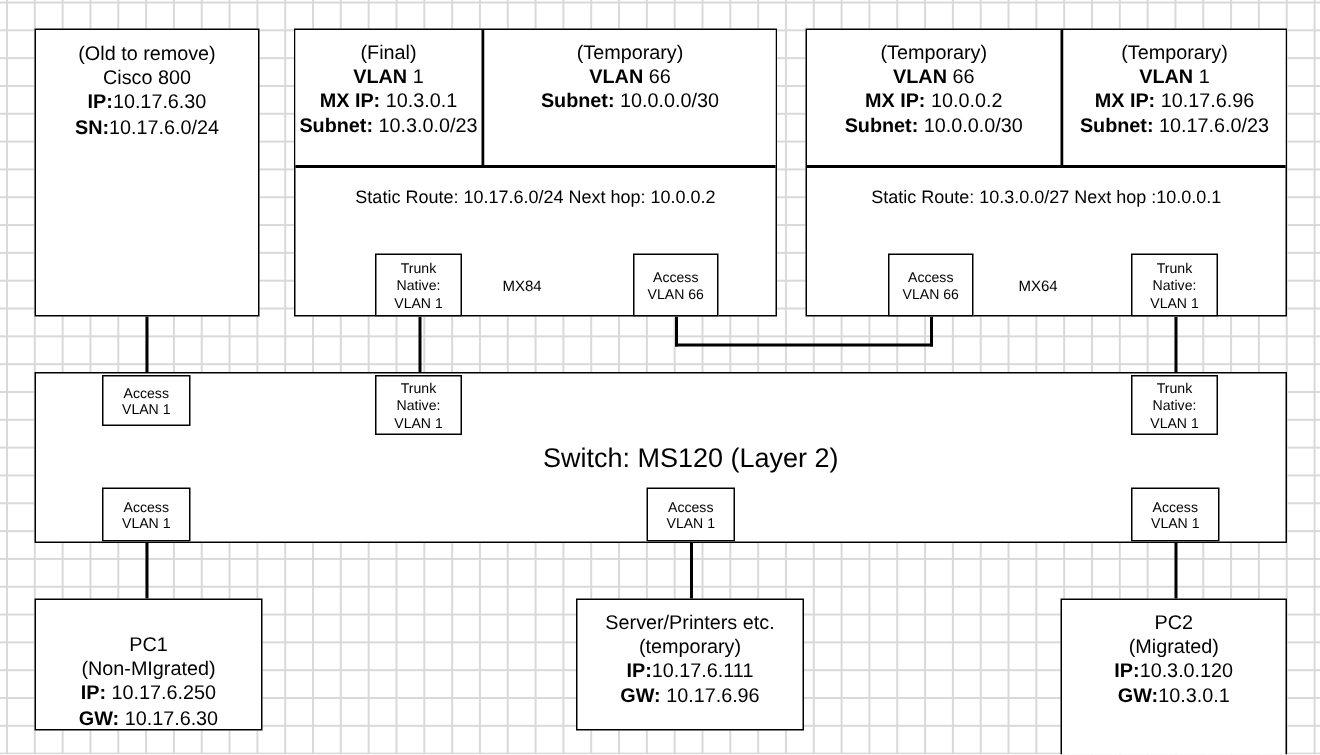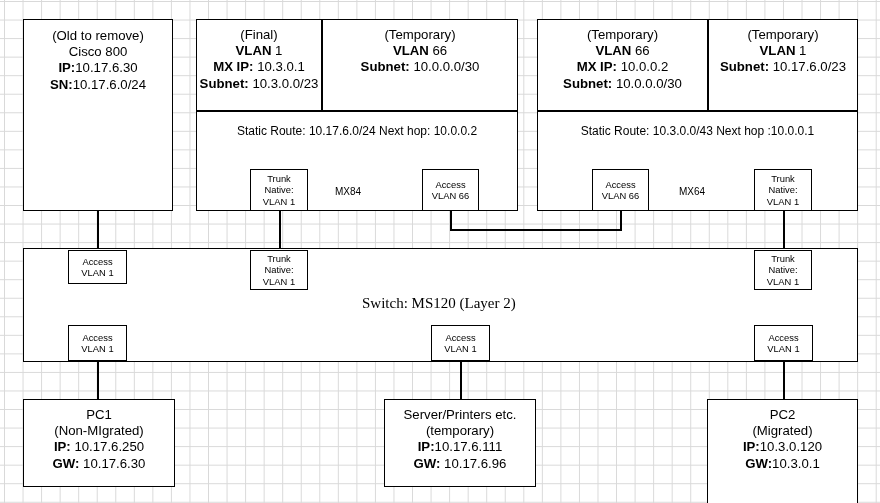--- a/index.html
+++ b/index.html
@@ -76,23 +76,22 @@
     white-space: nowrap;
   }
   .routelabel {
     position: absolute;
     font-size: 12px;
     white-space: nowrap;
     text-align: center;
   }
   .switchlabel {
     position: absolute;
-    font-size: 15px;
-    white-space: nowrap;
-    font-family: Liberation Serif, serif;
+    font-size: 18px;
+    white-space: nowrap;
   }
 </style>
 </head>
 <body>
 
 <div id="canvas">
 
   <div class="line vline" style="left:97px; top:210px; height:42px;"></div>
 
   <div class="line vline" style="left:279px; top:210px; height:42px;"></div>
@@ -188,26 +187,30 @@
   <div class="line vline" style="left:707px; top:20px; height:91px;"></div>
   <div class="line hline" style="left:538px; top:110px; width:319px;"></div>
 
   <div class="pane" style="left:709px; top:20px; width:148px; height:90px; padding-top:7px;">
     <div class="t">(Temporary)</div>
     <div class="t">
       <b>VLAN</b>
       <span>1</span>
     </div>
     <div class="t">
+      <b>MX IP:</b>
+      <span>10.17.6.96</span>
+    </div>
+    <div class="t">
       <b>Subnet:</b>
       <span>10.17.6.0/23</span>
     </div>
   </div>
 
-  <div class="routelabel" style="left:538px; top:124px; width:319px;">Static Route: 10.3.0.0/43 Next hop :10.0.0.1</div>
+  <div class="routelabel" style="left:538px; top:124px; width:319px;">Static Route: 10.3.0.0/27 Next hop :10.0.0.1</div>
 
   <div class="devlabel" style="left:679px; top:186px;">MX64</div>
 
   <div class="port" style="left:592px; top:169px; width:57px; height:42px; justify-content:center;">
     <div>Access</div>
     <div>VLAN 66</div>
   </div>
 
   <div class="port" style="left:754px; top:169px; width:58px; height:42px;">
     <div>Trunk</div>
@@ -244,21 +247,21 @@
   <div class="port" style="left:431px; top:325px; width:59px; height:36px; justify-content:center;">
     <div>Access</div>
     <div>VLAN 1</div>
   </div>
 
   <div class="port" style="left:754px; top:325px; width:59px; height:36px; justify-content:center;">
     <div>Access</div>
     <div>VLAN 1</div>
   </div>
 
-  <div class="box" style="left:23px; top:399px; width:152px; height:88px; padding-top:7px;">
+  <div class="box" style="left:23px; top:399px; width:152px; height:88px; padding-top:22px;">
     <div class="t">PC1</div>
     <div class="t">(Non-MIgrated)</div>
     <div class="t">
       <b>IP:</b><span> 10.17.6.250</span>
     </div>
     <div class="t">
       <b>GW:</b><span> 10.17.6.30</span>
     </div>
   </div>
 

